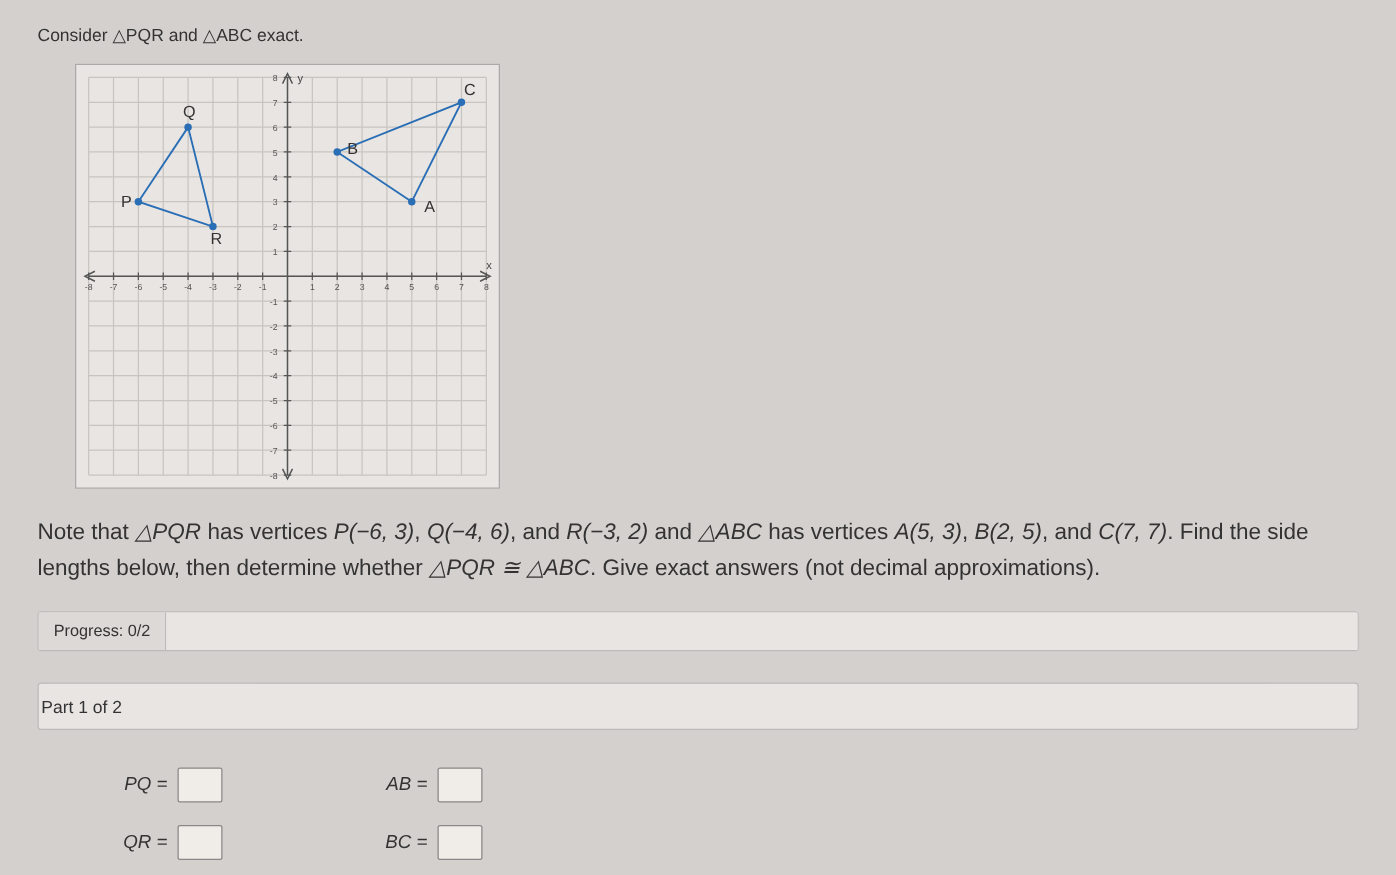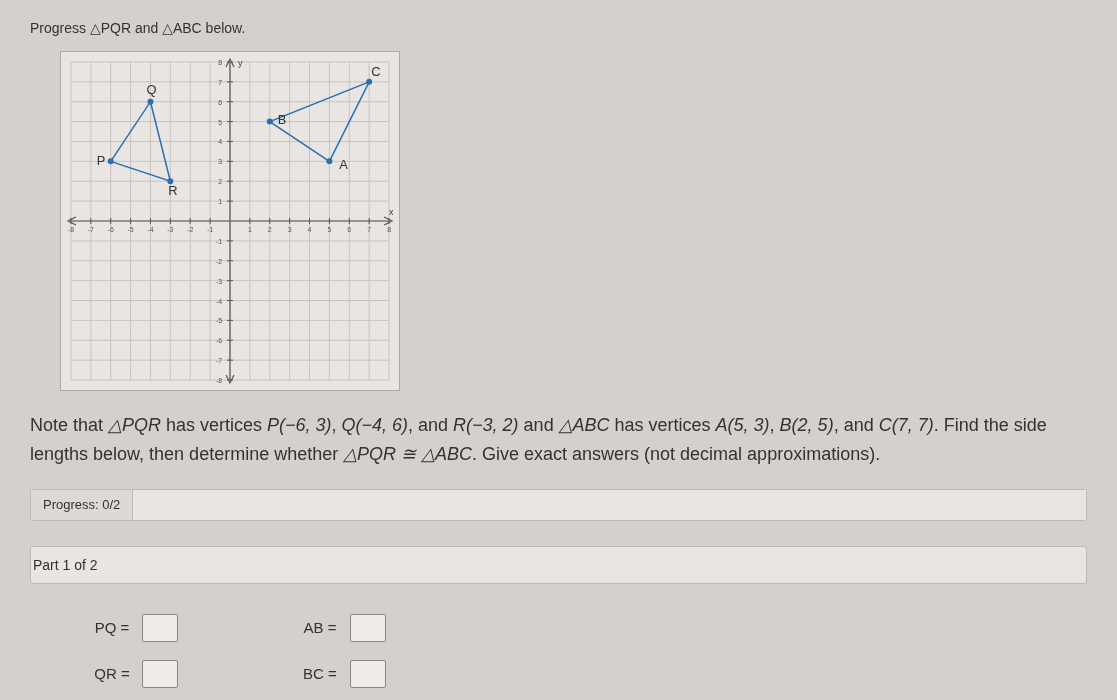--- a/index.html
+++ b/index.html
@@ -52,33 +52,33 @@
     font-size: 14px;
     margin-bottom: 30px;
   }
   .answers {
     display: flex;
     gap: 120px;
     padding-left: 60px;
   }
   .answer-col { display: flex; flex-direction: column; gap: 18px; }
   .answer-row { display: flex; align-items: center; gap: 8px; font-size: 15px; }
-  .answer-row .lbl { min-width: 44px; text-align: center; }
+  .answer-row .lbl { font-style: italic; min-width: 44px; text-align: right; }
   .answer-box {
     width: 36px; height: 28px;
     border: 1px solid #888;
     background: #f0ede9;
     border-radius: 2px;
   }
 </style>
 </head>
 <body>
 
 <p class="intro">
-  <span>Progress </span><span class="math"><span class="tri">△PQR</span></span><span> and </span><span class="math"><span class="tri">△ABC</span></span><span> below.</span>
+  <span>Consider </span><span class="math"><span class="tri">△PQR</span></span><span> and </span><span class="math"><span class="tri">△ABC</span></span><span> exact.</span>
 </p>
 
 <div class="graph-container">
   <svg viewBox="0 0 340 340">
     <g id="gridlines" stroke="#c8c4c0" stroke-width="1">
         <line x1="10" y1="10" x2="10" y2="330"></line>
         <line x1="10" y1="330" x2="330" y2="330"></line>
         <line x1="30" y1="10" x2="30" y2="330"></line>
         <line x1="10" y1="310" x2="330" y2="310"></line>
         <line x1="50" y1="10" x2="50" y2="330"></line>

